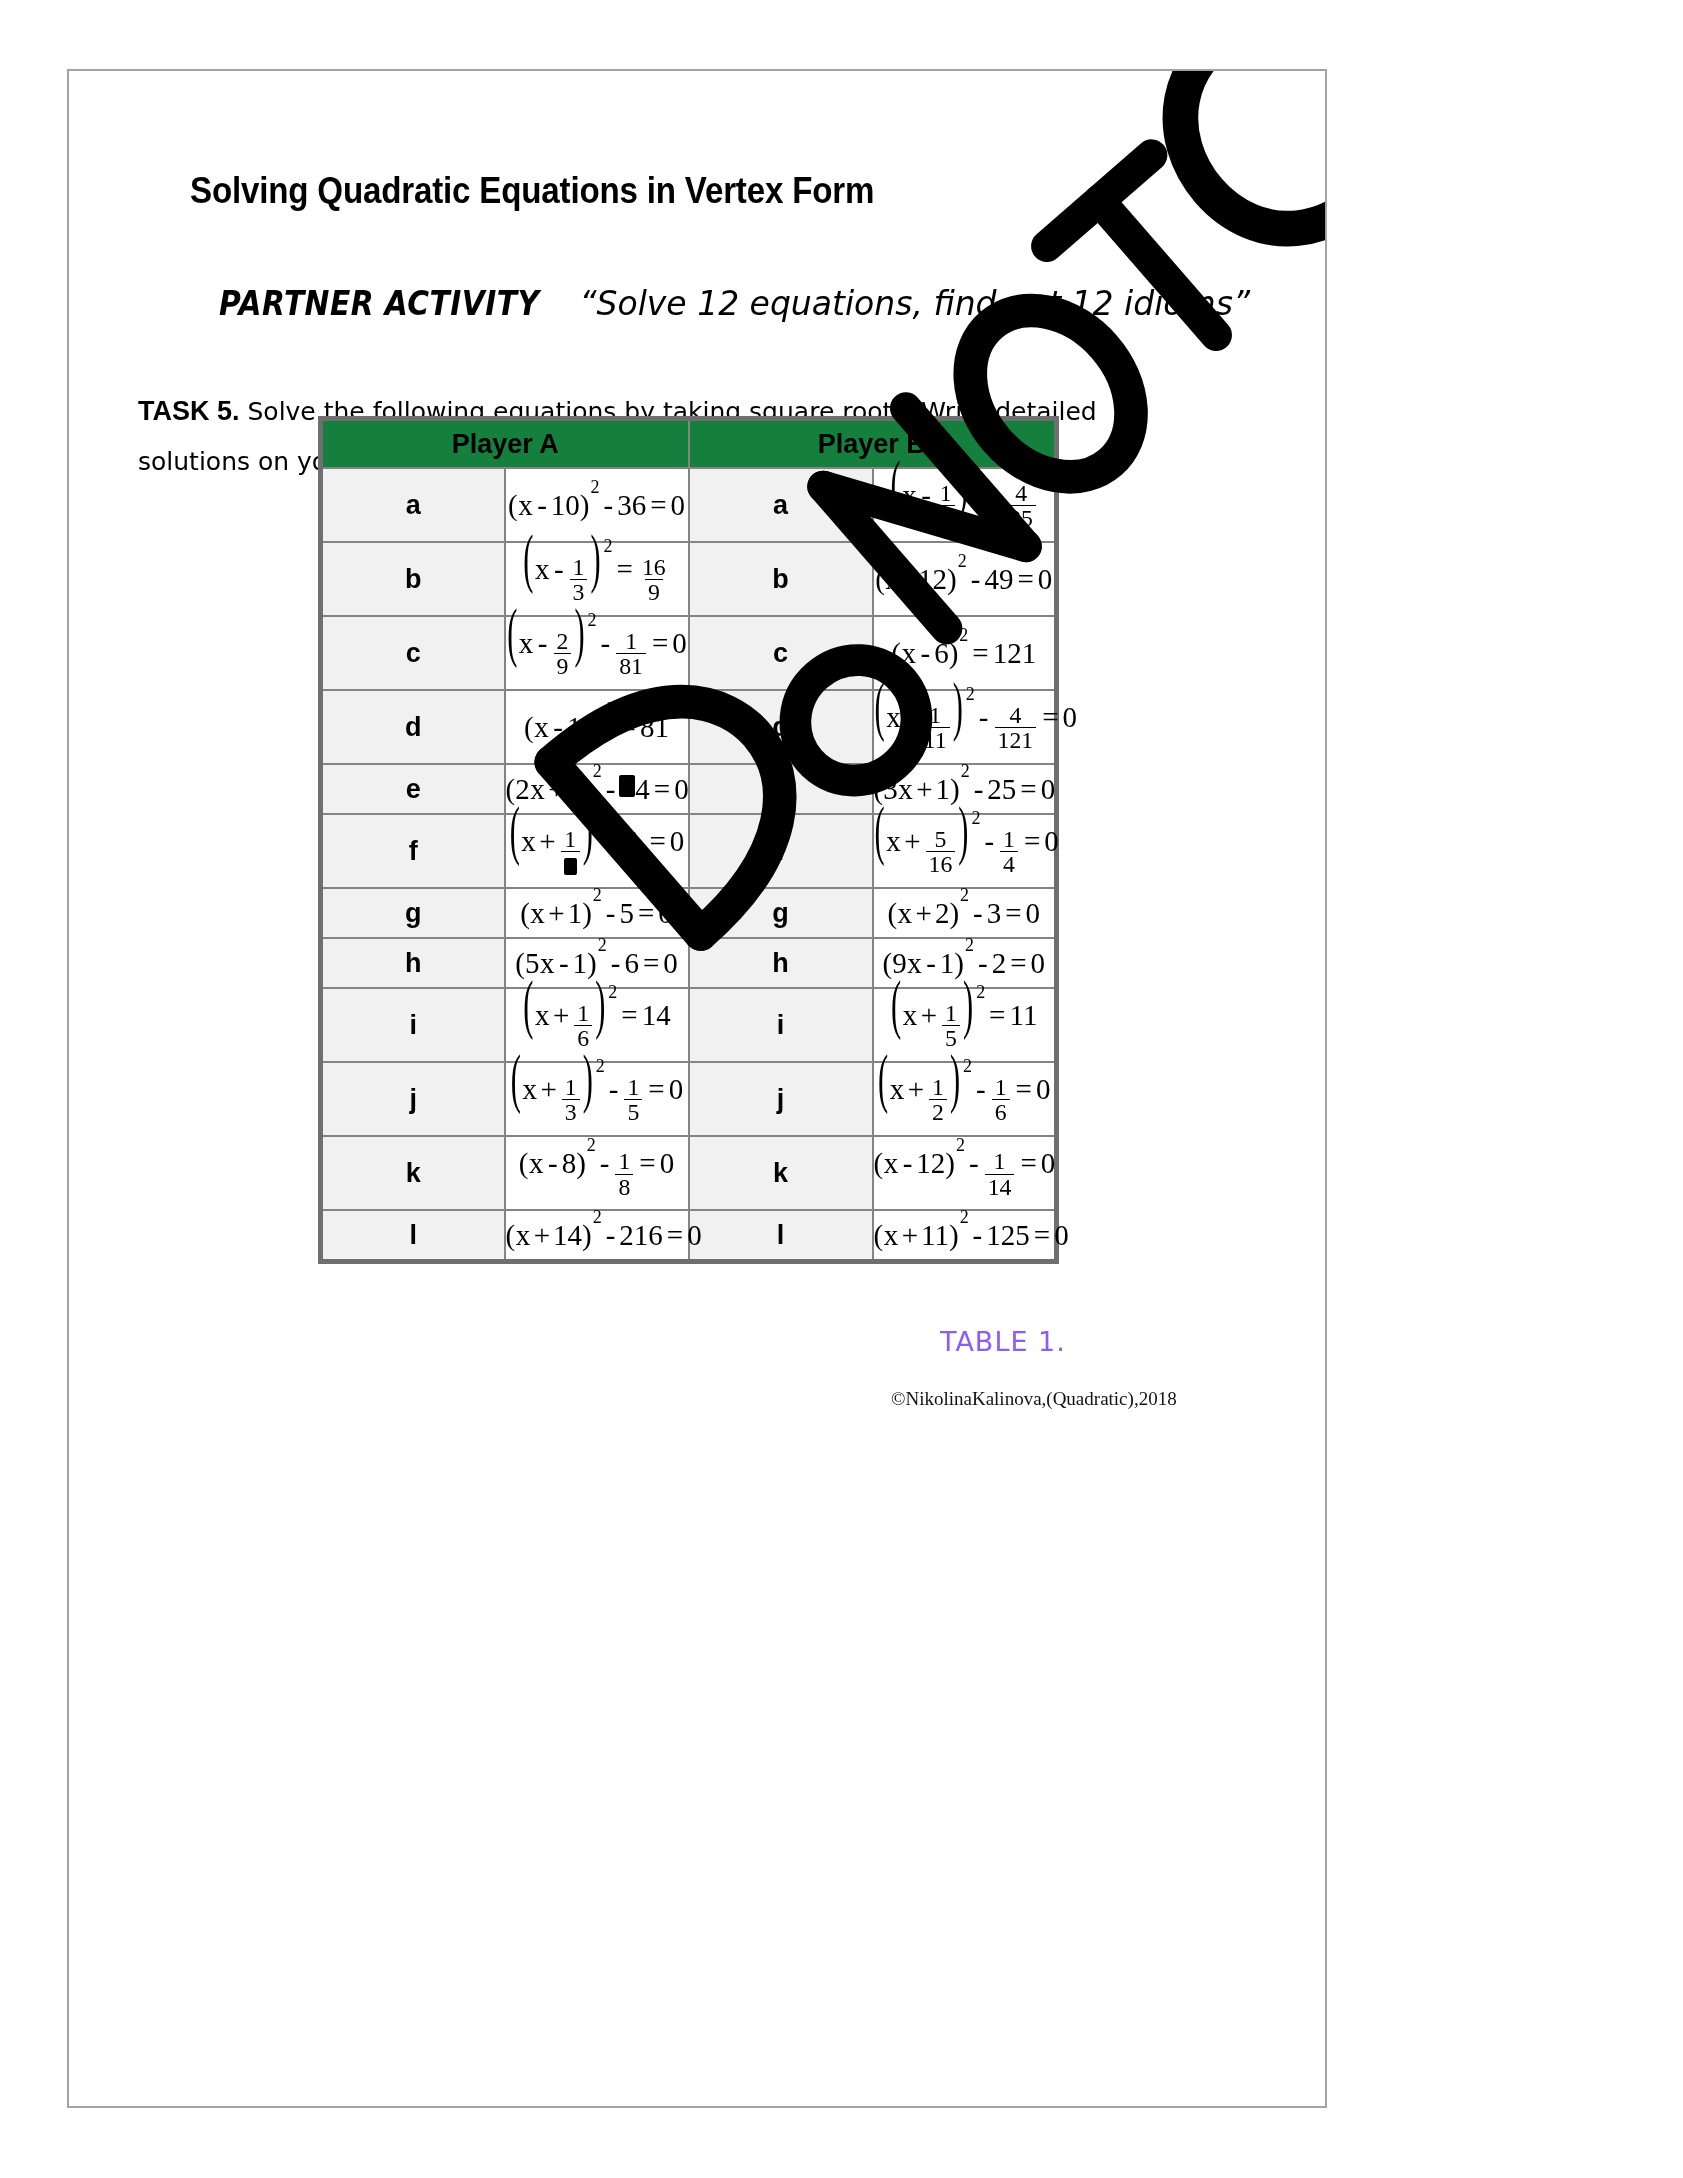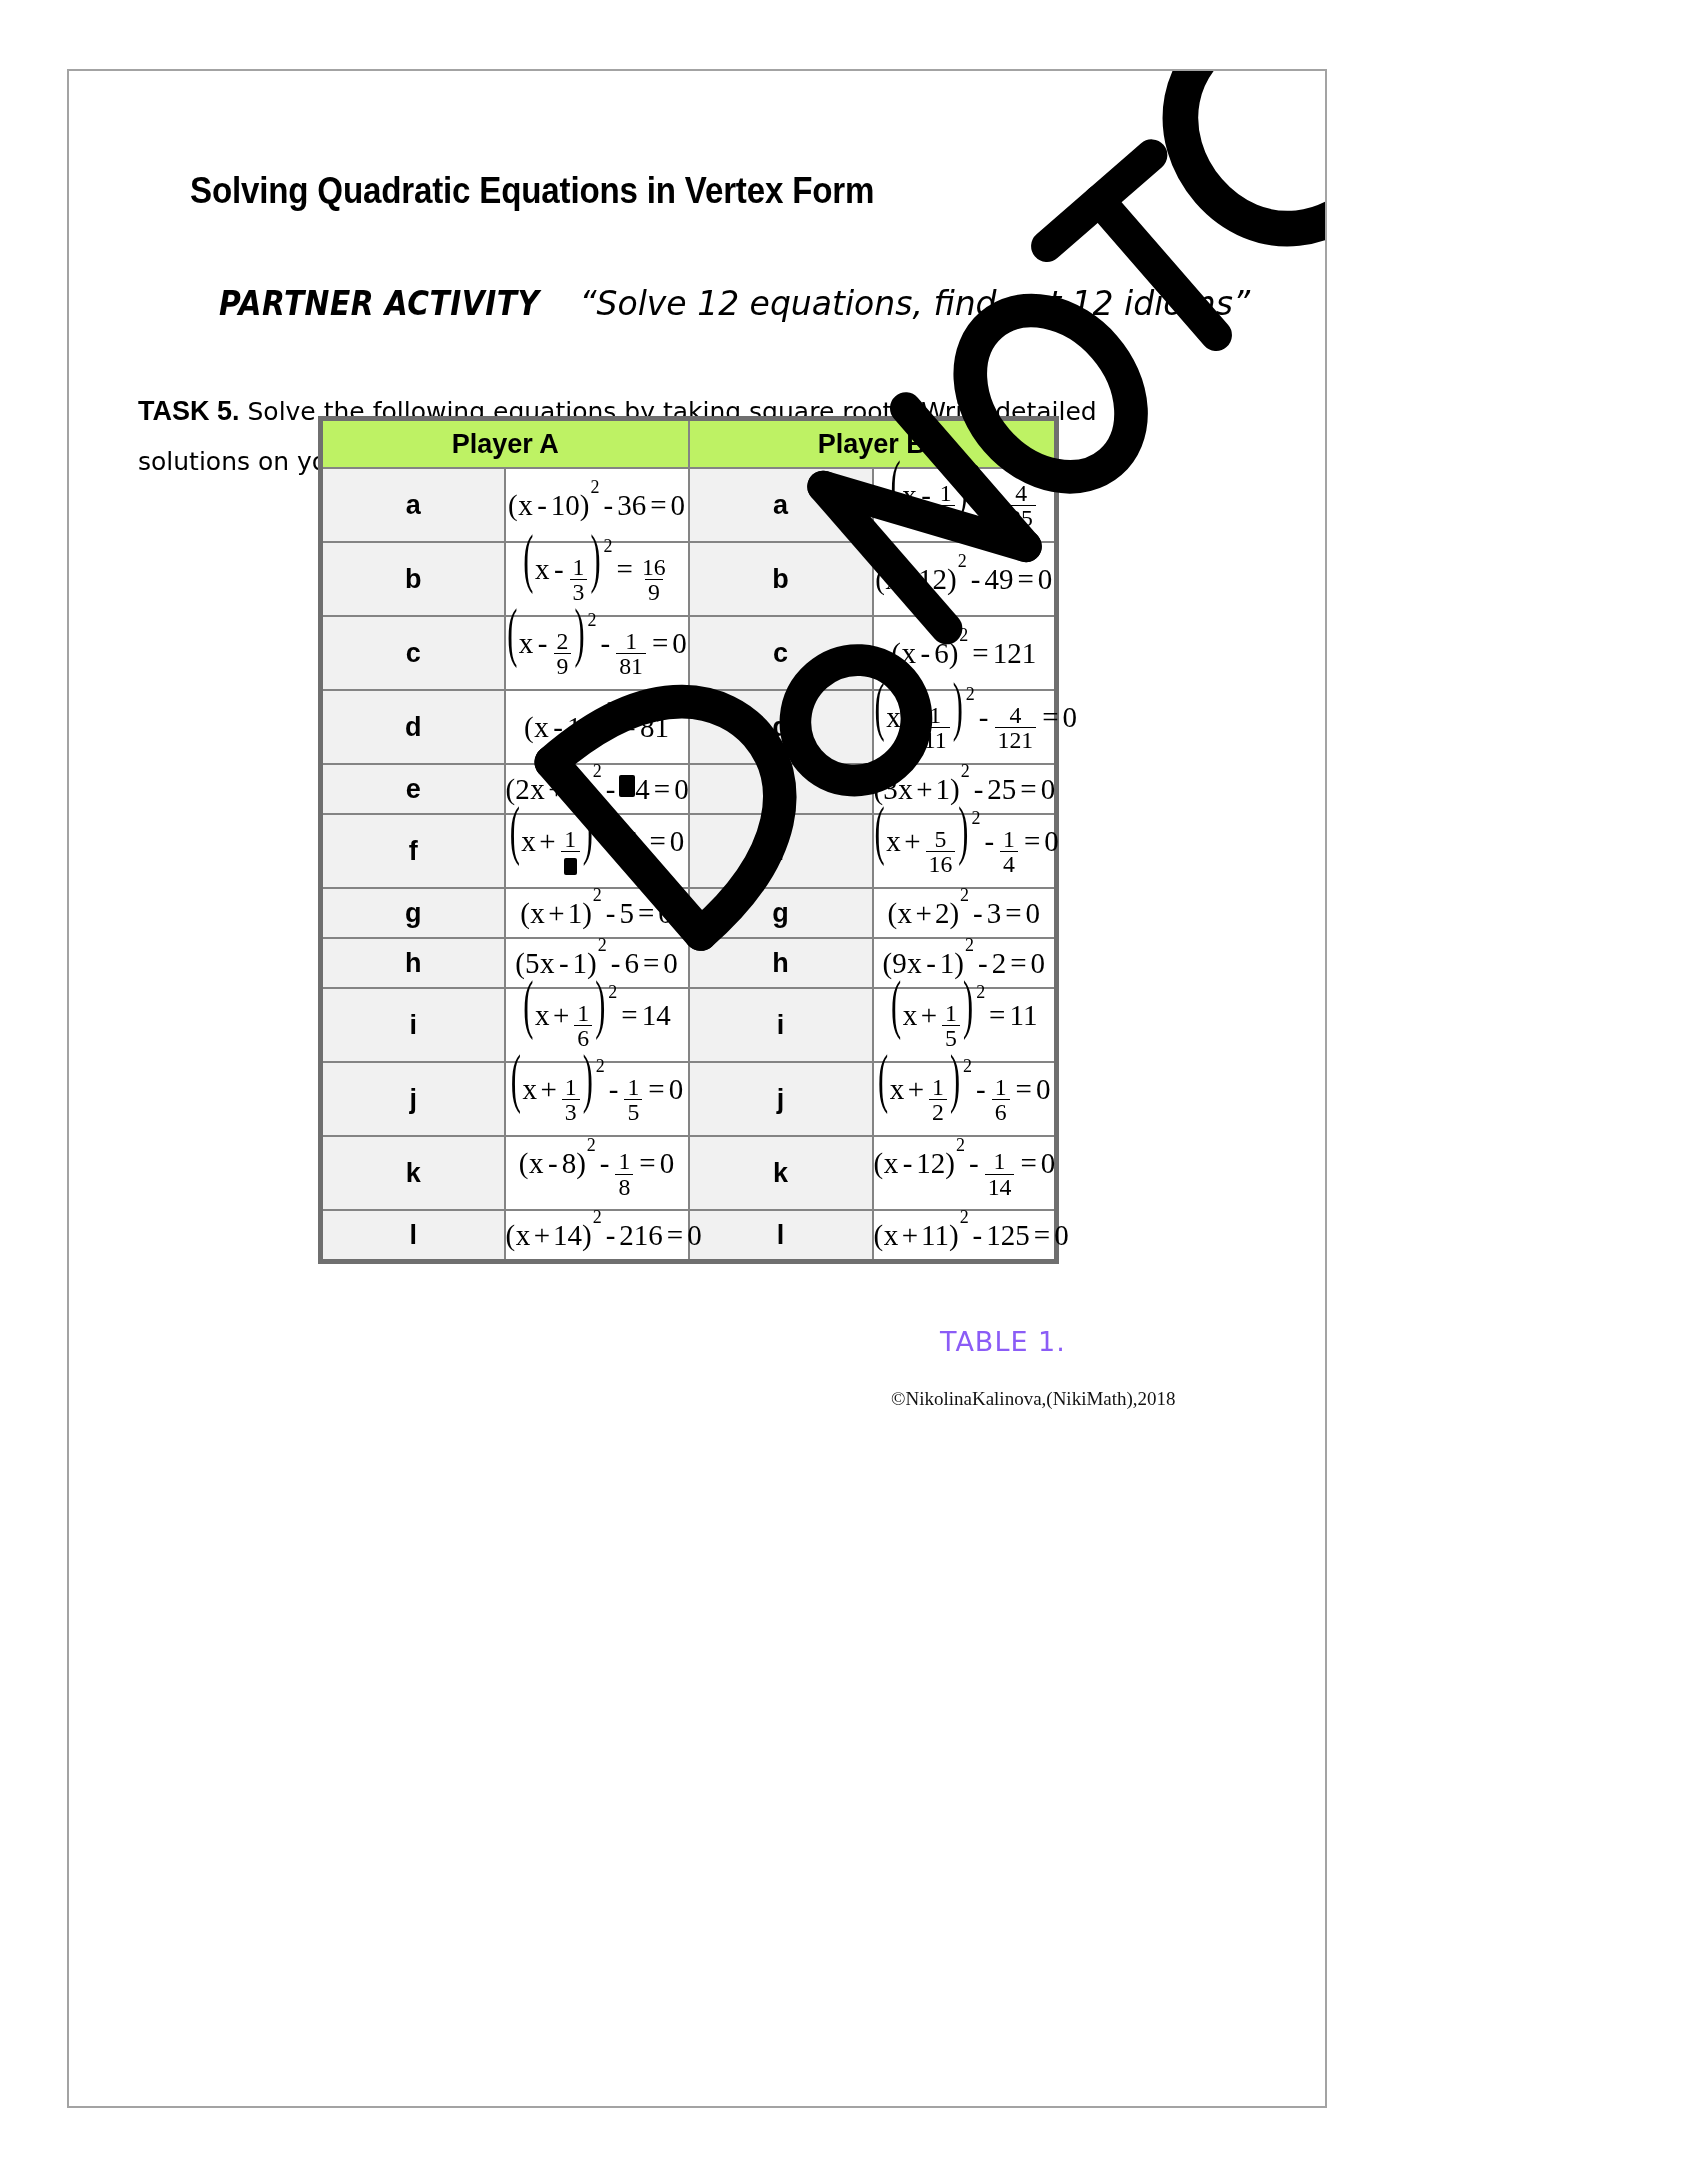--- a/index.html
+++ b/index.html
@@ -98,21 +98,21 @@
   }
   table.eq-table td, table.eq-table th {
     border: 2px solid #848484;
     padding: 0;
     margin: 0;
     text-align: center;
     vertical-align: middle;
     color: #000;
   }
   th.hdr {
-    background: #bef264;
+    background: #15803d;
     height: 46px;
     font-family: "Liberation Sans Narrow", "Liberation Sans", sans-serif;
     font-size: 27px;
     font-weight: 700;
   }
   td.lbl {
     background: #f1f1f1;
     width: 91px;
     font-family: "Liberation Sans Narrow", "Liberation Sans", sans-serif;
     font-size: 27px;
@@ -443,21 +443,21 @@
           <td class="eqc">
             <span class="mrow">(<span class="mi">x</span><span class="op tight">+</span>11)<span class="sup">2</span><span class="minus">-</span>125<span class="op">=</span>0</span>
           </td>
         </tr>
 
       </tbody>
     </table>
   </div>
 
   <div id="table-caption">TABLE 1.</div>
-  <div id="copyright">©NikolinaKalinova,(NikiMath),2018</div>
+  <div id="copyright">©NikolinaKalinova,(Quadratic),2018</div>
 
   <div id="watermark">
     <svg width="1548" height="2039" viewBox="0 0 1564 2060" xmlns="http://www.w3.org/2000/svg">
       <g transform="translate(175 400) rotate(-41)" fill="none" stroke="#000" stroke-linecap="round" stroke-linejoin="round">
 
         <path d="M 40 430 L 40 660" stroke-width="34"></path>
         <path d="M 40 430 C 180 430 215 500 215 545 C 215 605 160 660 40 660" stroke-width="34"></path>
 
         <ellipse cx="300" cy="600" rx="62" ry="60" stroke-width="32"></ellipse>
 

